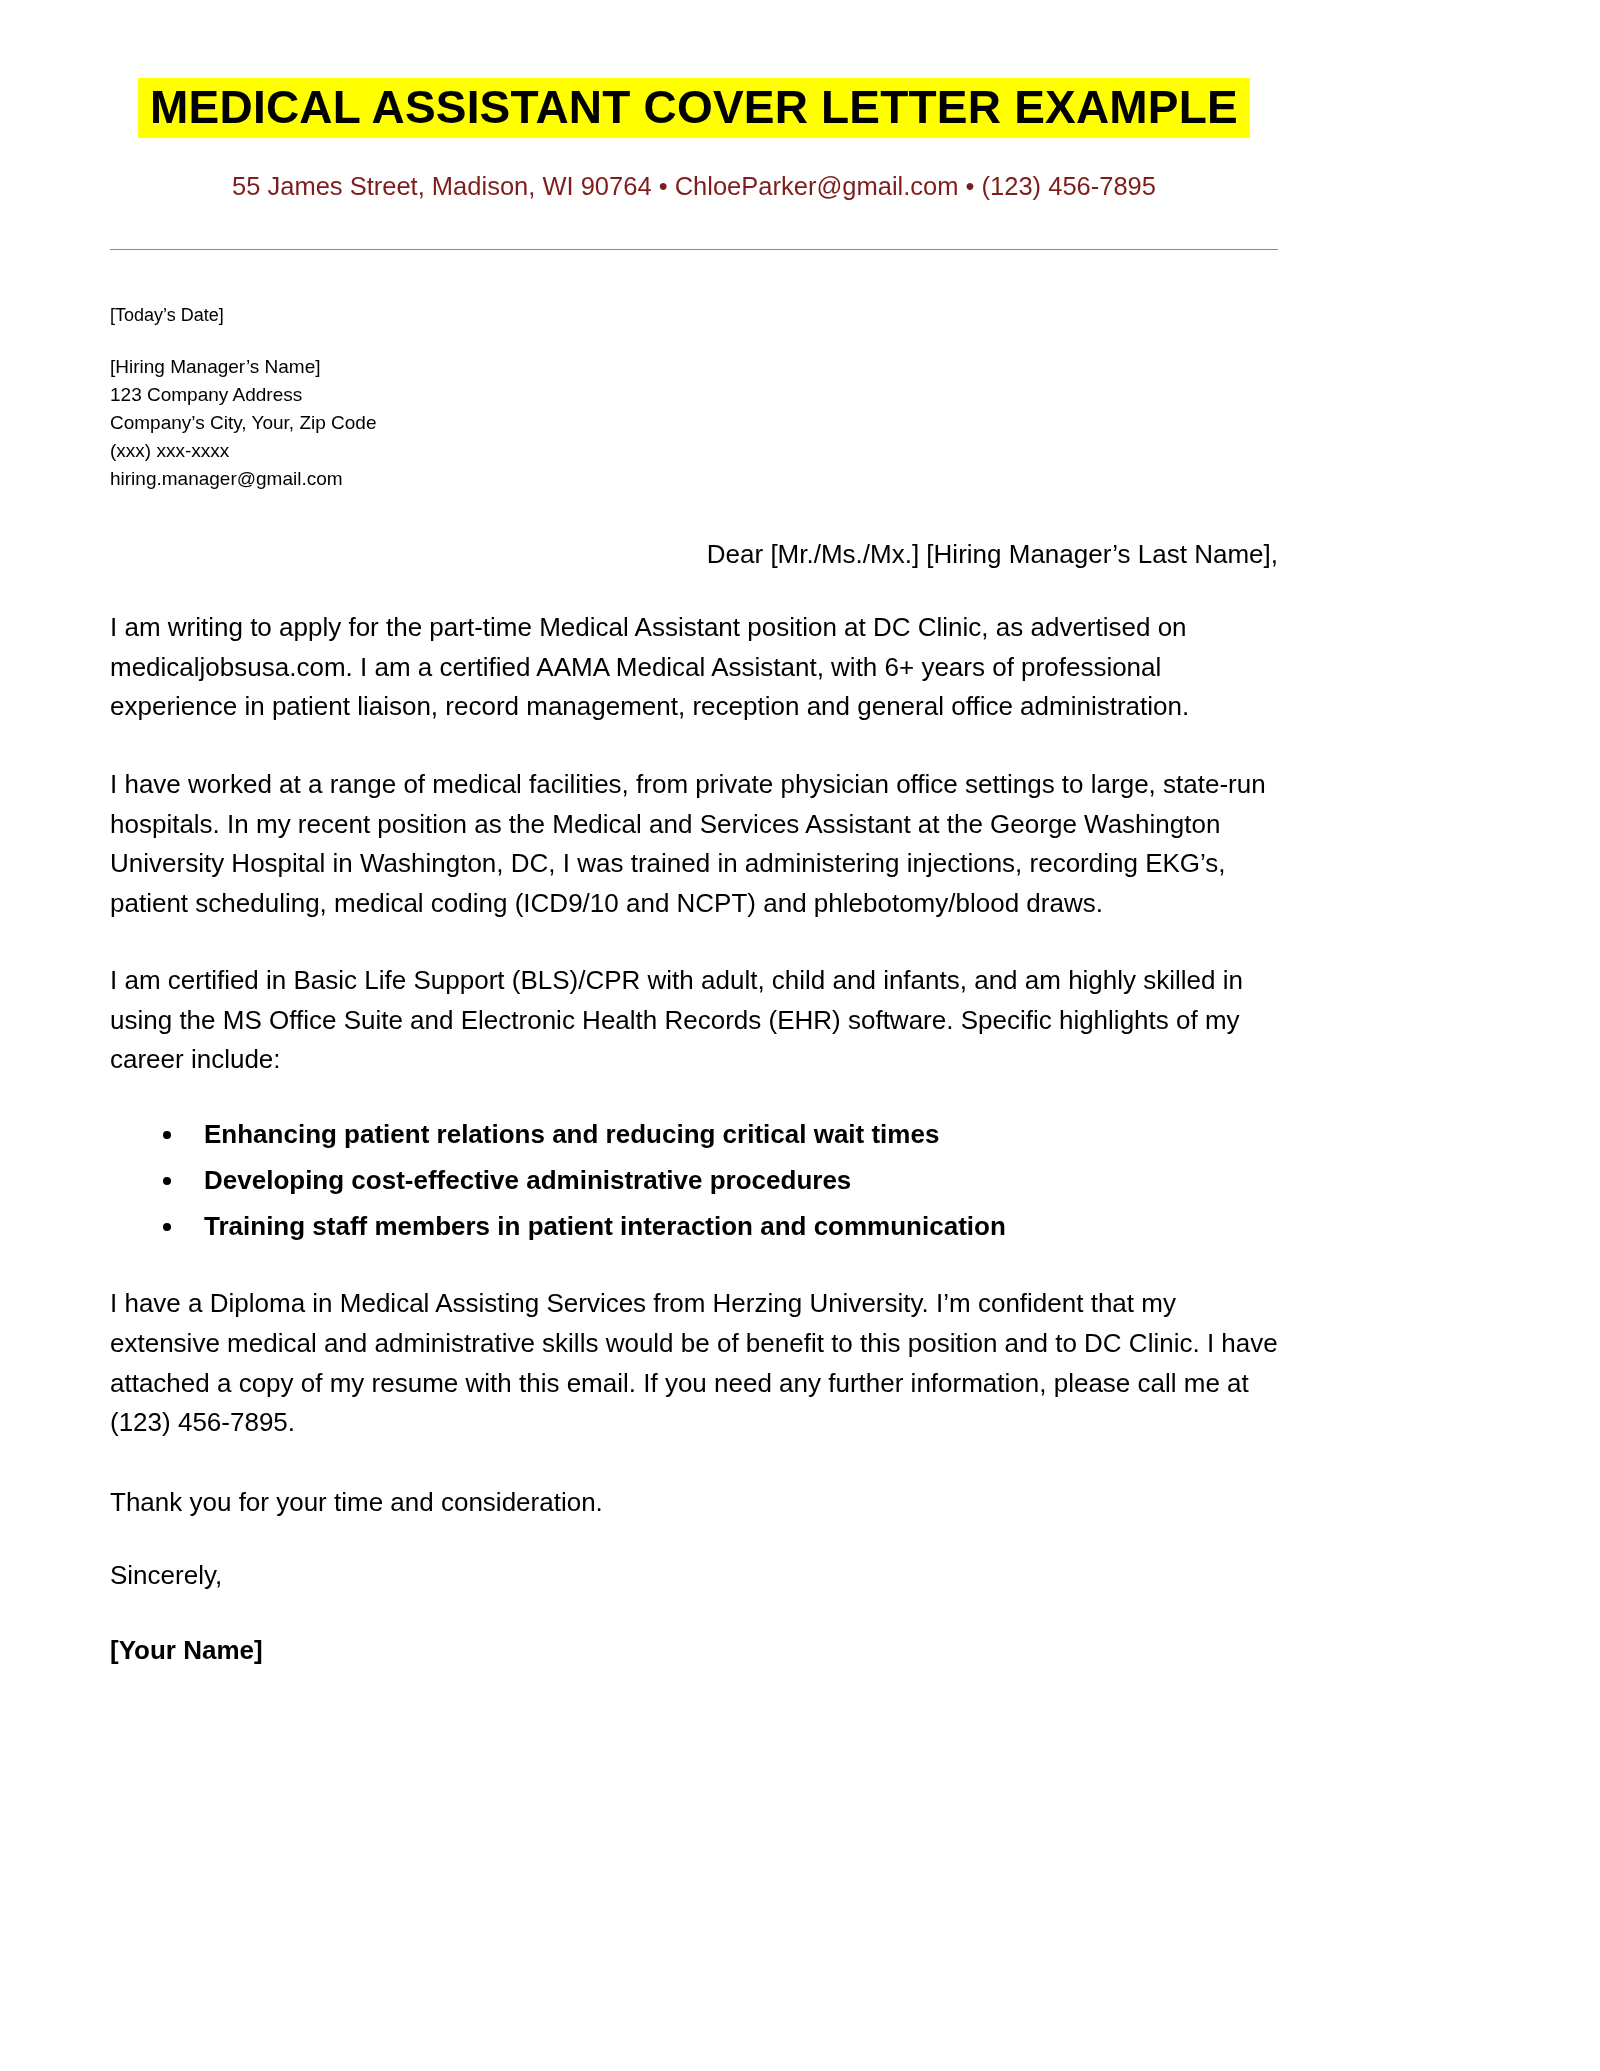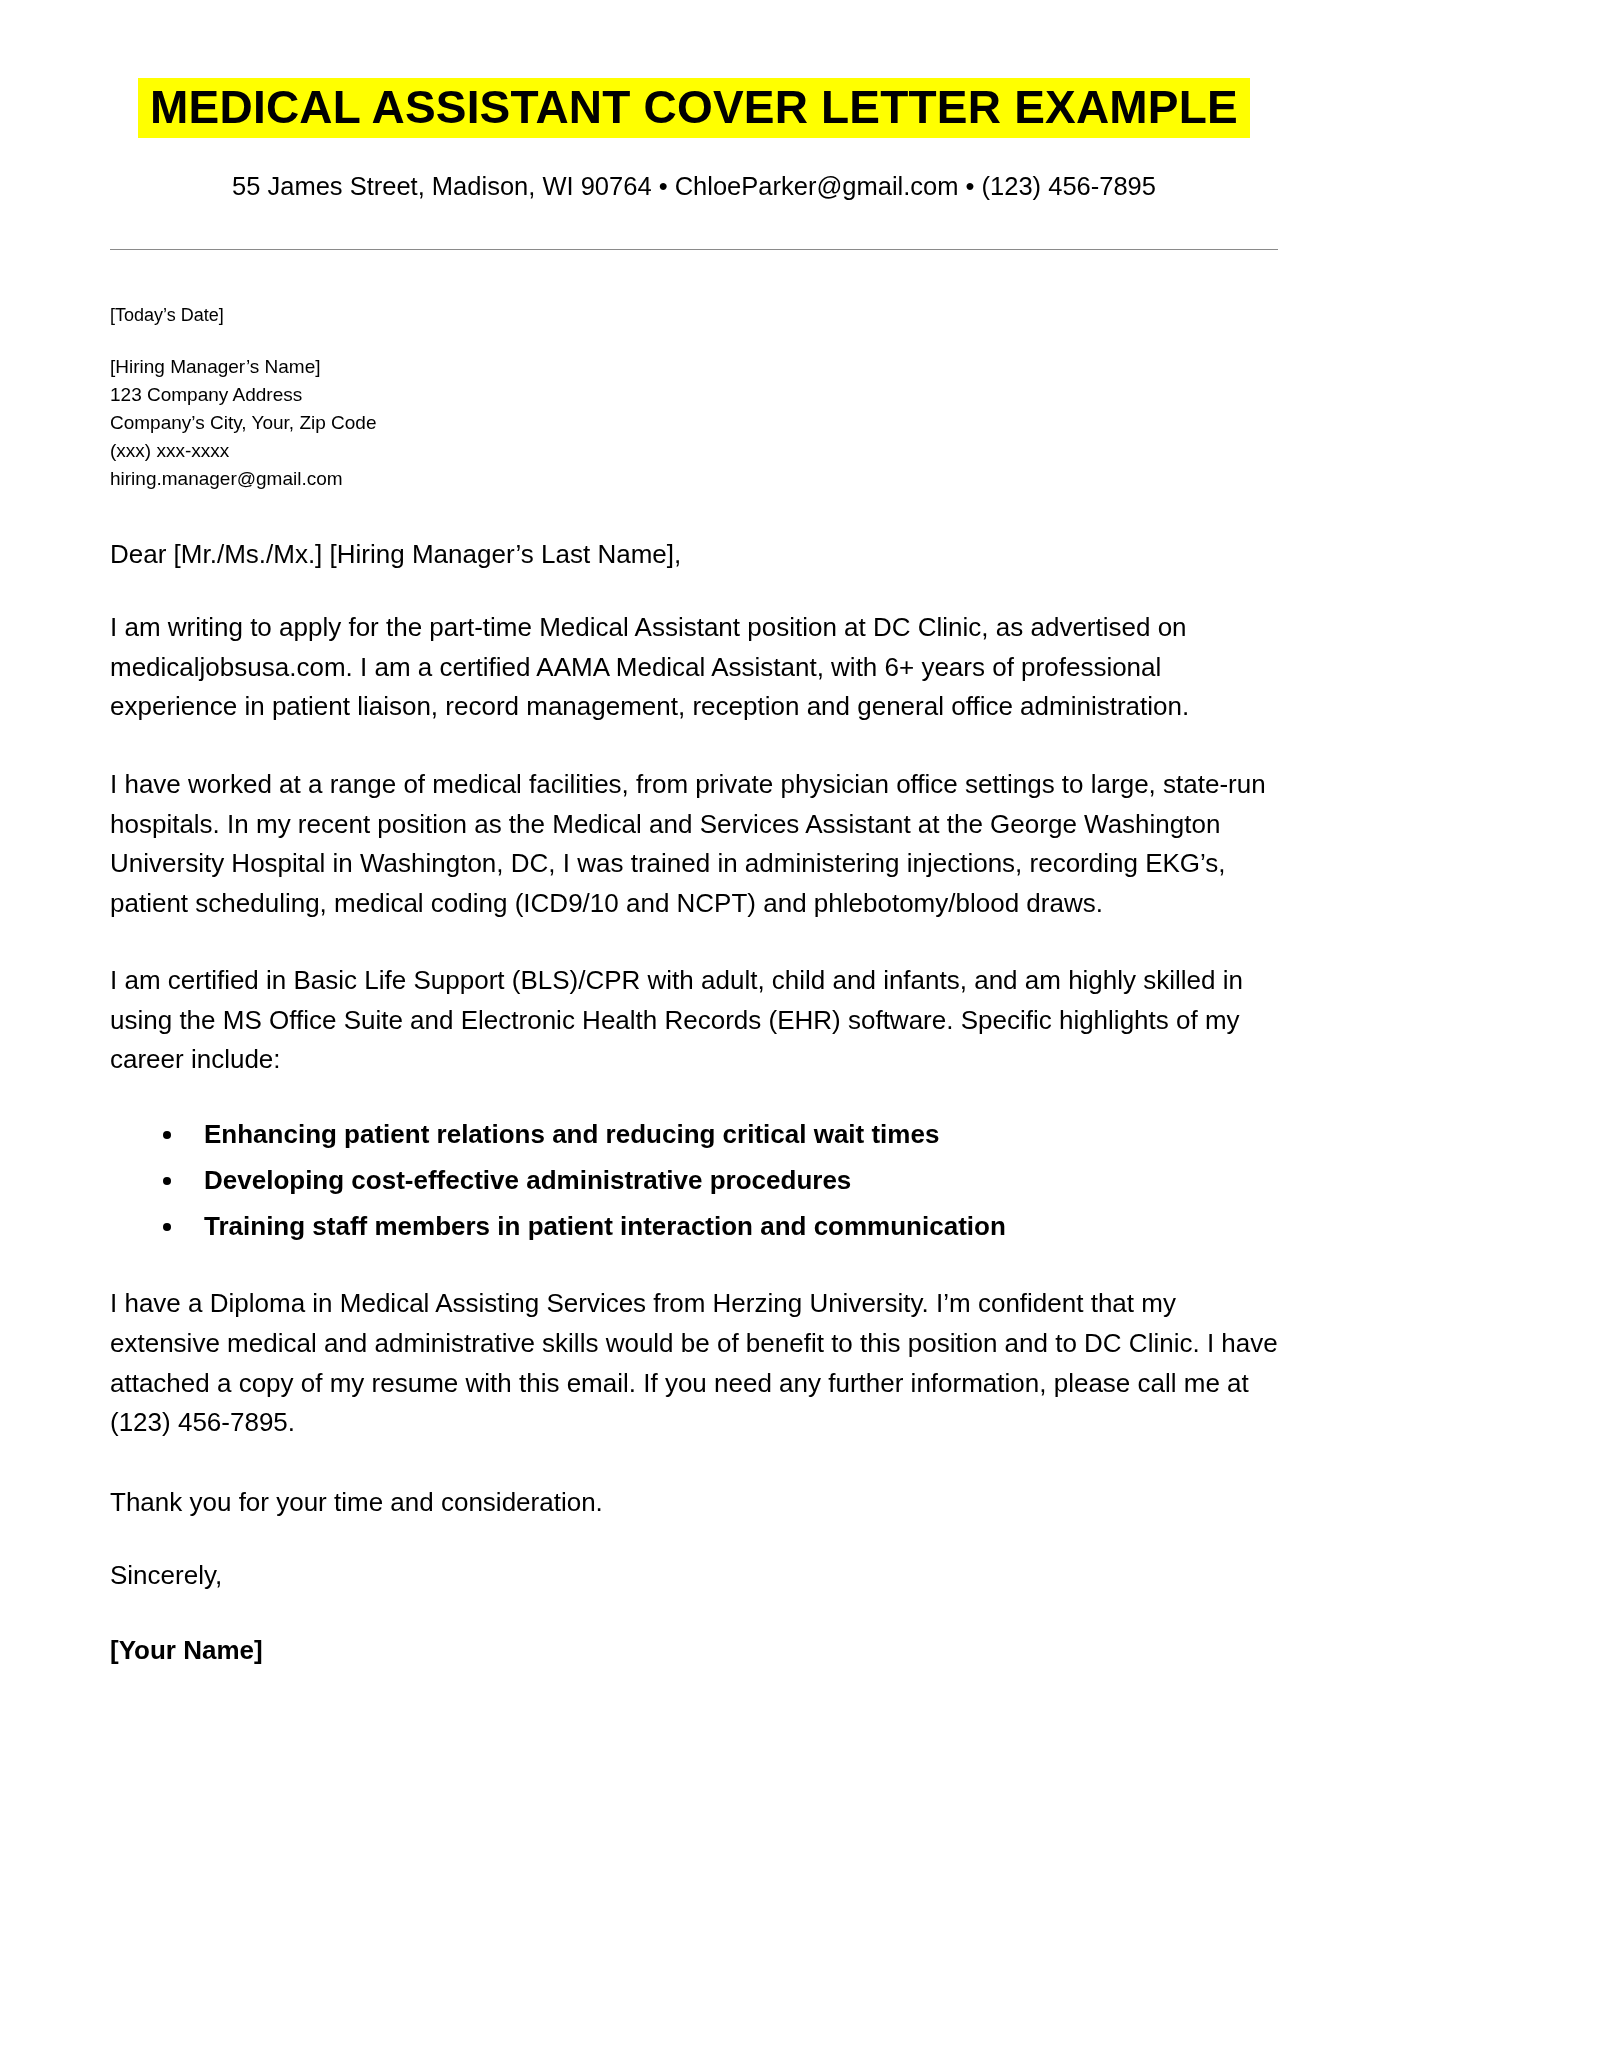--- a/index.html
+++ b/index.html
@@ -30,21 +30,21 @@
     font-size: 46px;
     font-weight: bold;
     line-height: 1.18;
     padding: 2px 12px 4px 12px;
     letter-spacing: 0.2px;
   }
   .contact-line {
     text-align: center;
     font-size: 25.5px;
     margin-top: 34px;
-    color: #000000;
+    color: #7f1d1d;
   }
   .divider {
     border: none;
     border-top: 1.5px solid #8a8a8a;
     margin: 48px 0 0 0;
     width: 100%;
   }
   .block {
     margin-top: 52px;
   }
@@ -53,20 +53,21 @@
     line-height: 1.48;
   }
   .addr-block {
     margin-top: 24px;
     font-size: 19px;
     line-height: 1.48;
   }
   .salutation {
     margin-top: 46px;
     font-size: 26px;
+    text-align: right;
   }
   p.body-para {
     font-size: 26px;
     line-height: 1.52;
     margin: 38px 0 0 0;
     text-align: left;
   }
   ul.highlights {
     margin: 34px 0 0 0;
     padding-left: 76px;

